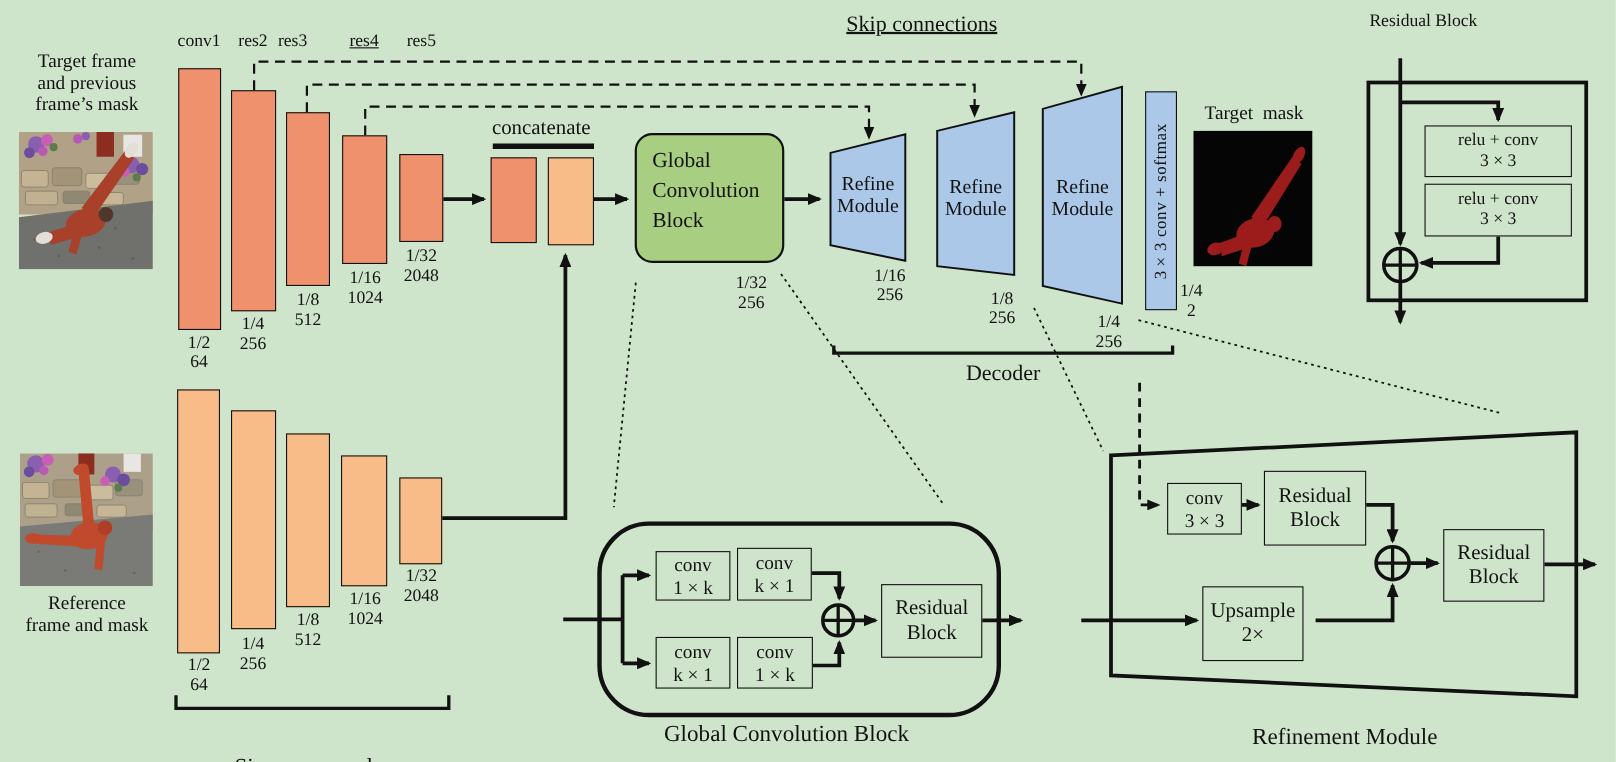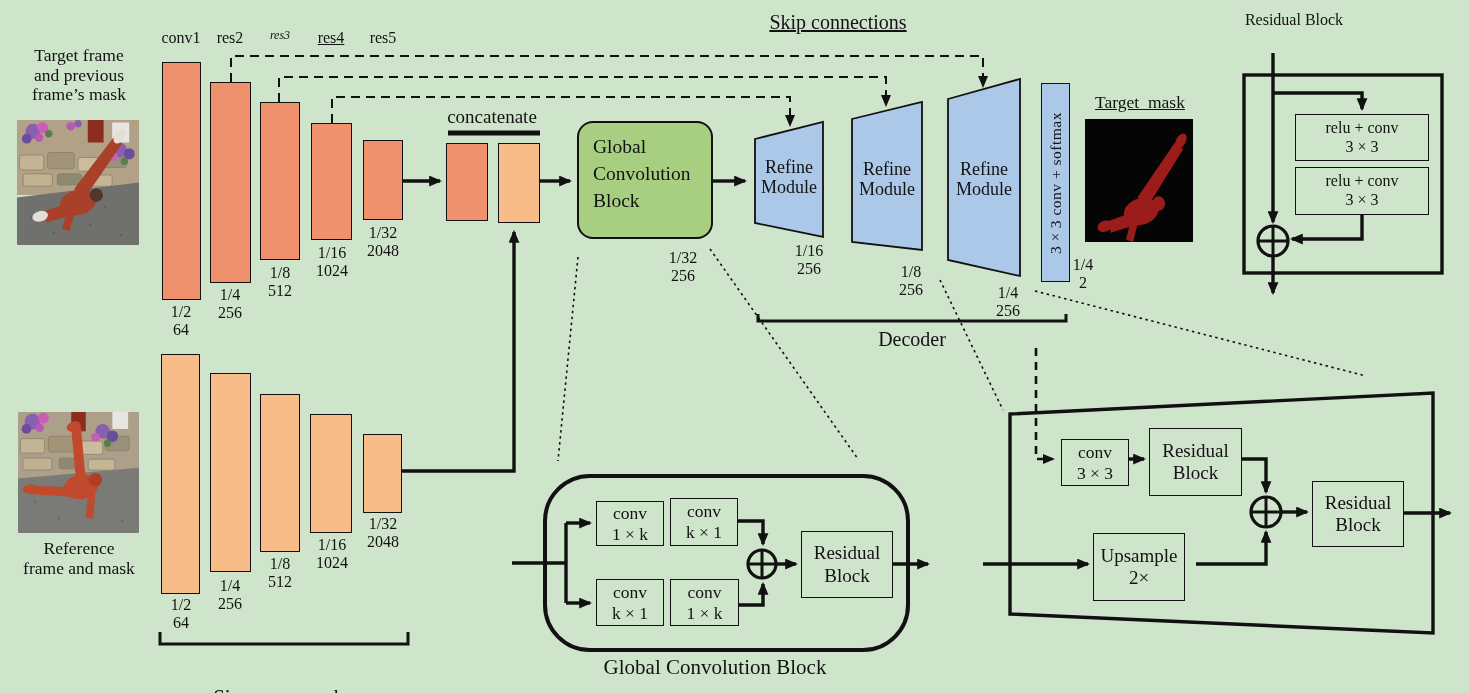--- a/index.html
+++ b/index.html
@@ -242,21 +242,21 @@
       <div>and previous</div>
       <div>frame’s mask</div>
     </div>
     <div class="lbl" style="left:8px;top:539px;width:142px;font-size:17.5px;">
       <div>Reference</div>
       <div>frame and mask</div>
     </div>
 
     <div class="lbl" style="left:151px;top:29px;width:60px;font-size:16px;">conv1</div>
     <div class="lbl" style="left:200px;top:29px;width:60px;font-size:16px;">res2</div>
-    <div class="lbl" style="left:250px;top:29px;width:60px;font-size:12px;font-style:italic;">res3</div>
+    <div class="lbl" style="left:236px;top:29px;width:60px;font-size:16px;">res3</div>
     <div class="lbl" style="left:301px;top:29px;width:60px;font-size:16px;text-decoration:underline;">res4</div>
     <div class="lbl" style="left:353px;top:29px;width:60px;font-size:16px;">res5</div>
 
     <div class="lbl" style="left:151px;top:303px;width:60px;font-size:16px;">
       <div>1/2</div>
         <div>64</div>
       </div>
     <div class="lbl" style="left:200px;top:286px;width:60px;font-size:16px;">
       <div>1/4</div>
         <div>256</div>
@@ -340,21 +340,21 @@
     </div>
     <div class="lbl" style="left:1062px;top:256px;width:42px;font-size:16px;">
       <div>1/4</div>
         <div>2</div>
       </div>
 
     <div class="lbl" style="left:852px;top:328px;width:120px;font-size:20px;">Decoder</div>
 
     <div class="lbl" style="left:204px;top:686px;width:160px;font-size:21px;">Siamese encoder</div>
 
-    <div class="lbl" style="left:1085px;top:93px;width:110px;font-size:17.5px;white-space:pre;text-decoration:underline;">Target  mask</div>
+    <div class="lbl" style="left:1085px;top:93px;width:110px;font-size:17.5px;white-space:pre;">Target  mask</div>
 
     <div class="lbl" style="left:1219px;top:11px;width:150px;font-size:16px;">Residual Block</div>
     <div class="box" style="left:1295px;top:114px;width:134px;height:47px;font-size:16px;">
       <div>relu + conv</div>
         <div>3 × 3</div>
       </div>
     <div class="box" style="left:1295px;top:167px;width:134px;height:48px;font-size:16px;">
       <div>relu + conv</div>
         <div>3 × 3</div>
       </div>
@@ -390,14 +390,15 @@
         <div>Block</div>
       </div>
     <div class="box" style="left:1093px;top:533px;width:92px;height:68px;font-size:19px;">
       <div>Upsample</div>
         <div>2×</div>
       </div>
     <div class="box" style="left:1312px;top:481px;width:92px;height:66px;font-size:19px;">
       <div>Residual</div>
         <div>Block</div>
       </div>
+    <div class="lbl" style="left:1125px;top:658px;width:195px;font-size:21px;">Refinement Module</div>
   </div>
 </div>
 
 </body></html>

